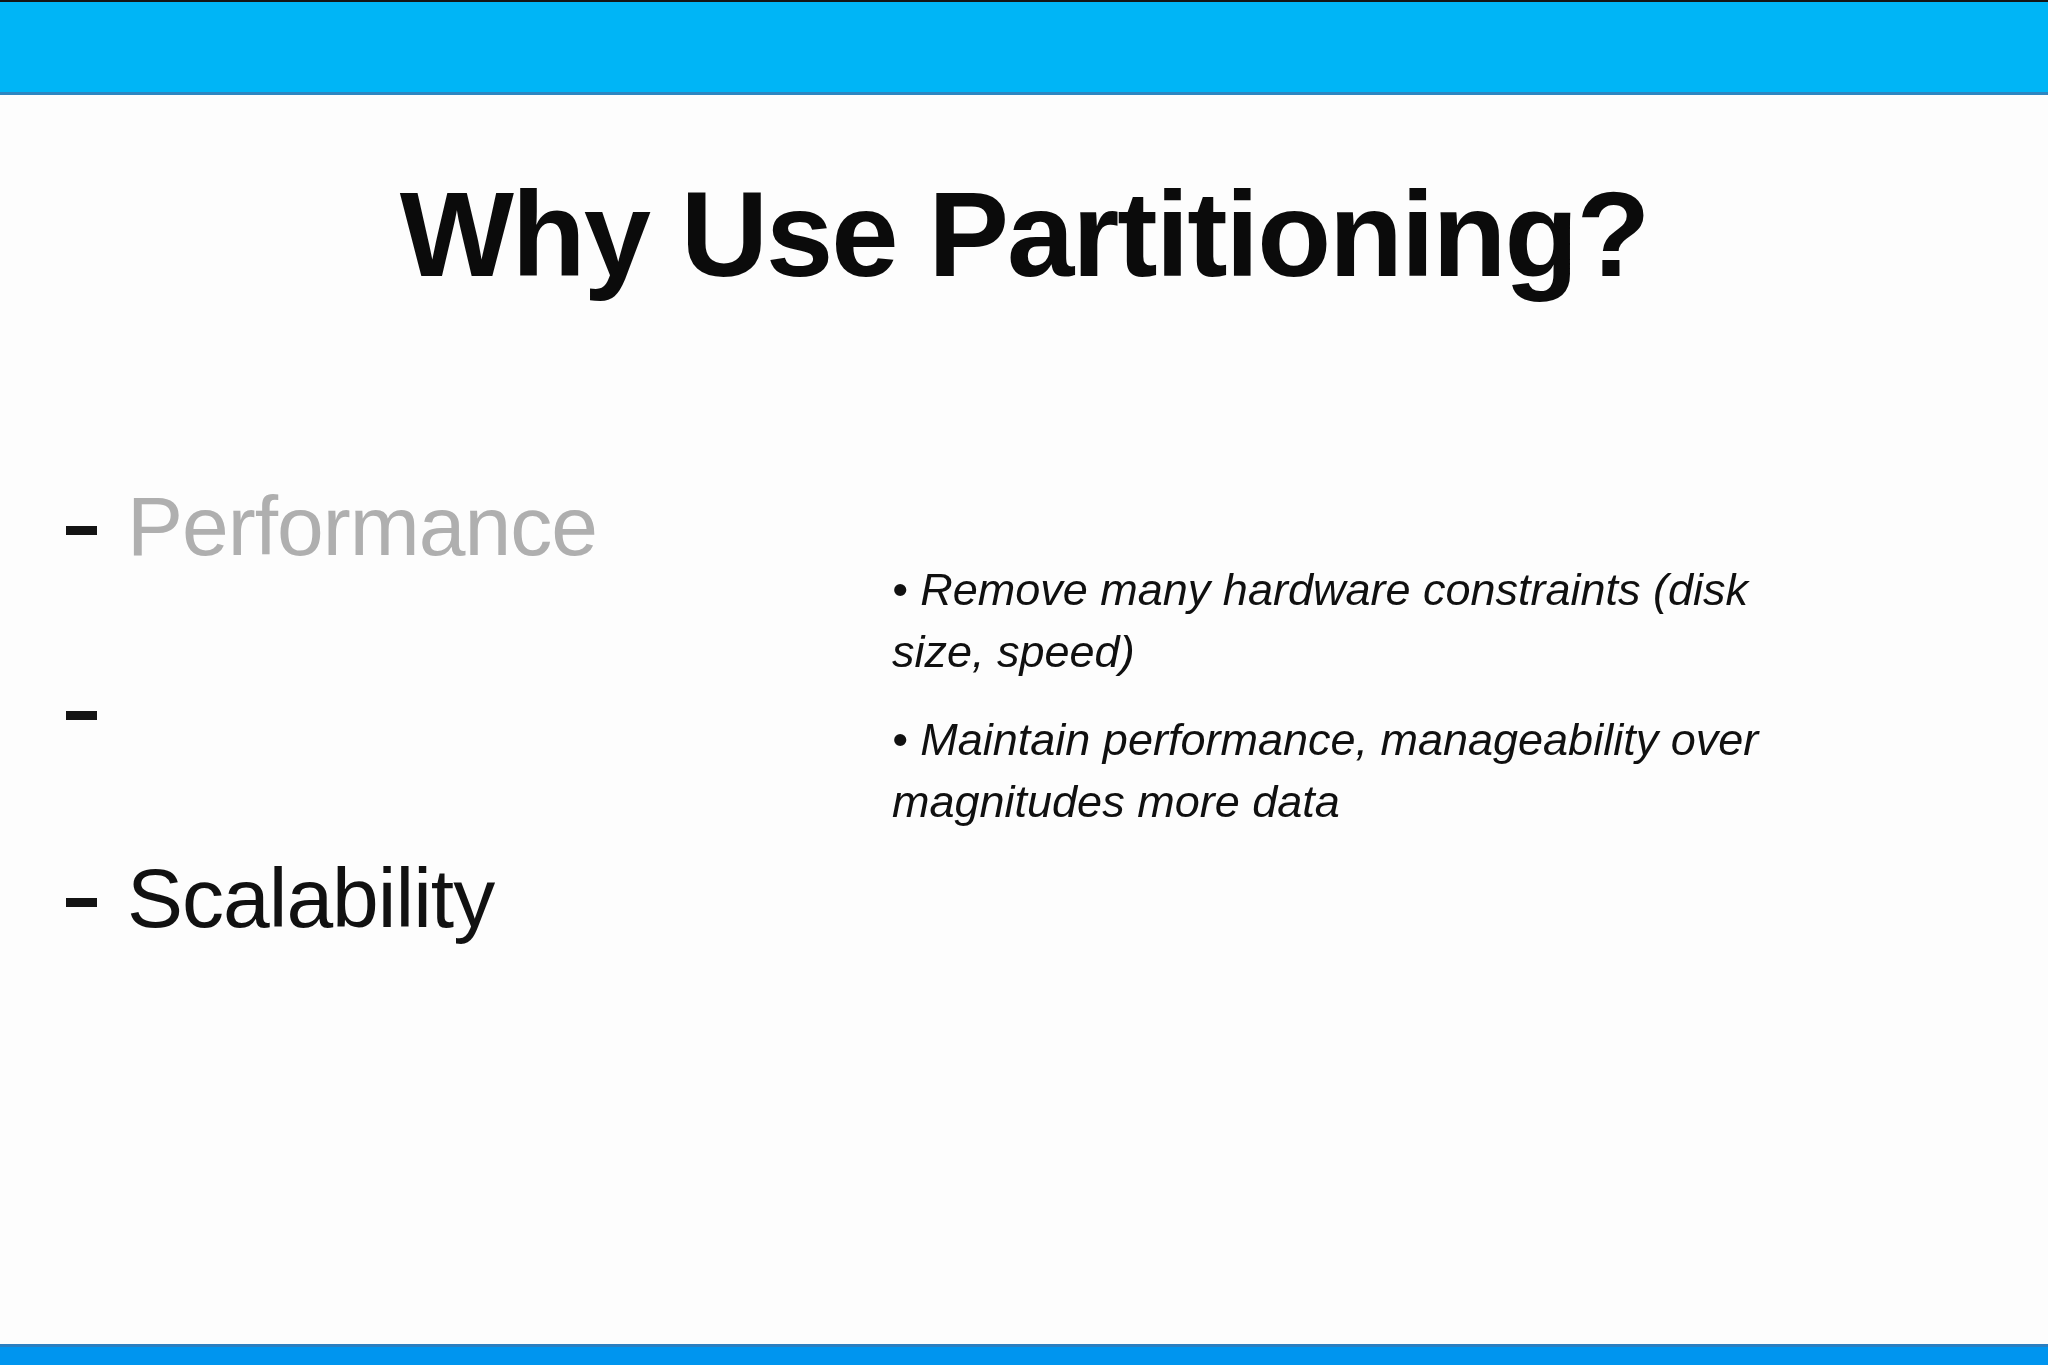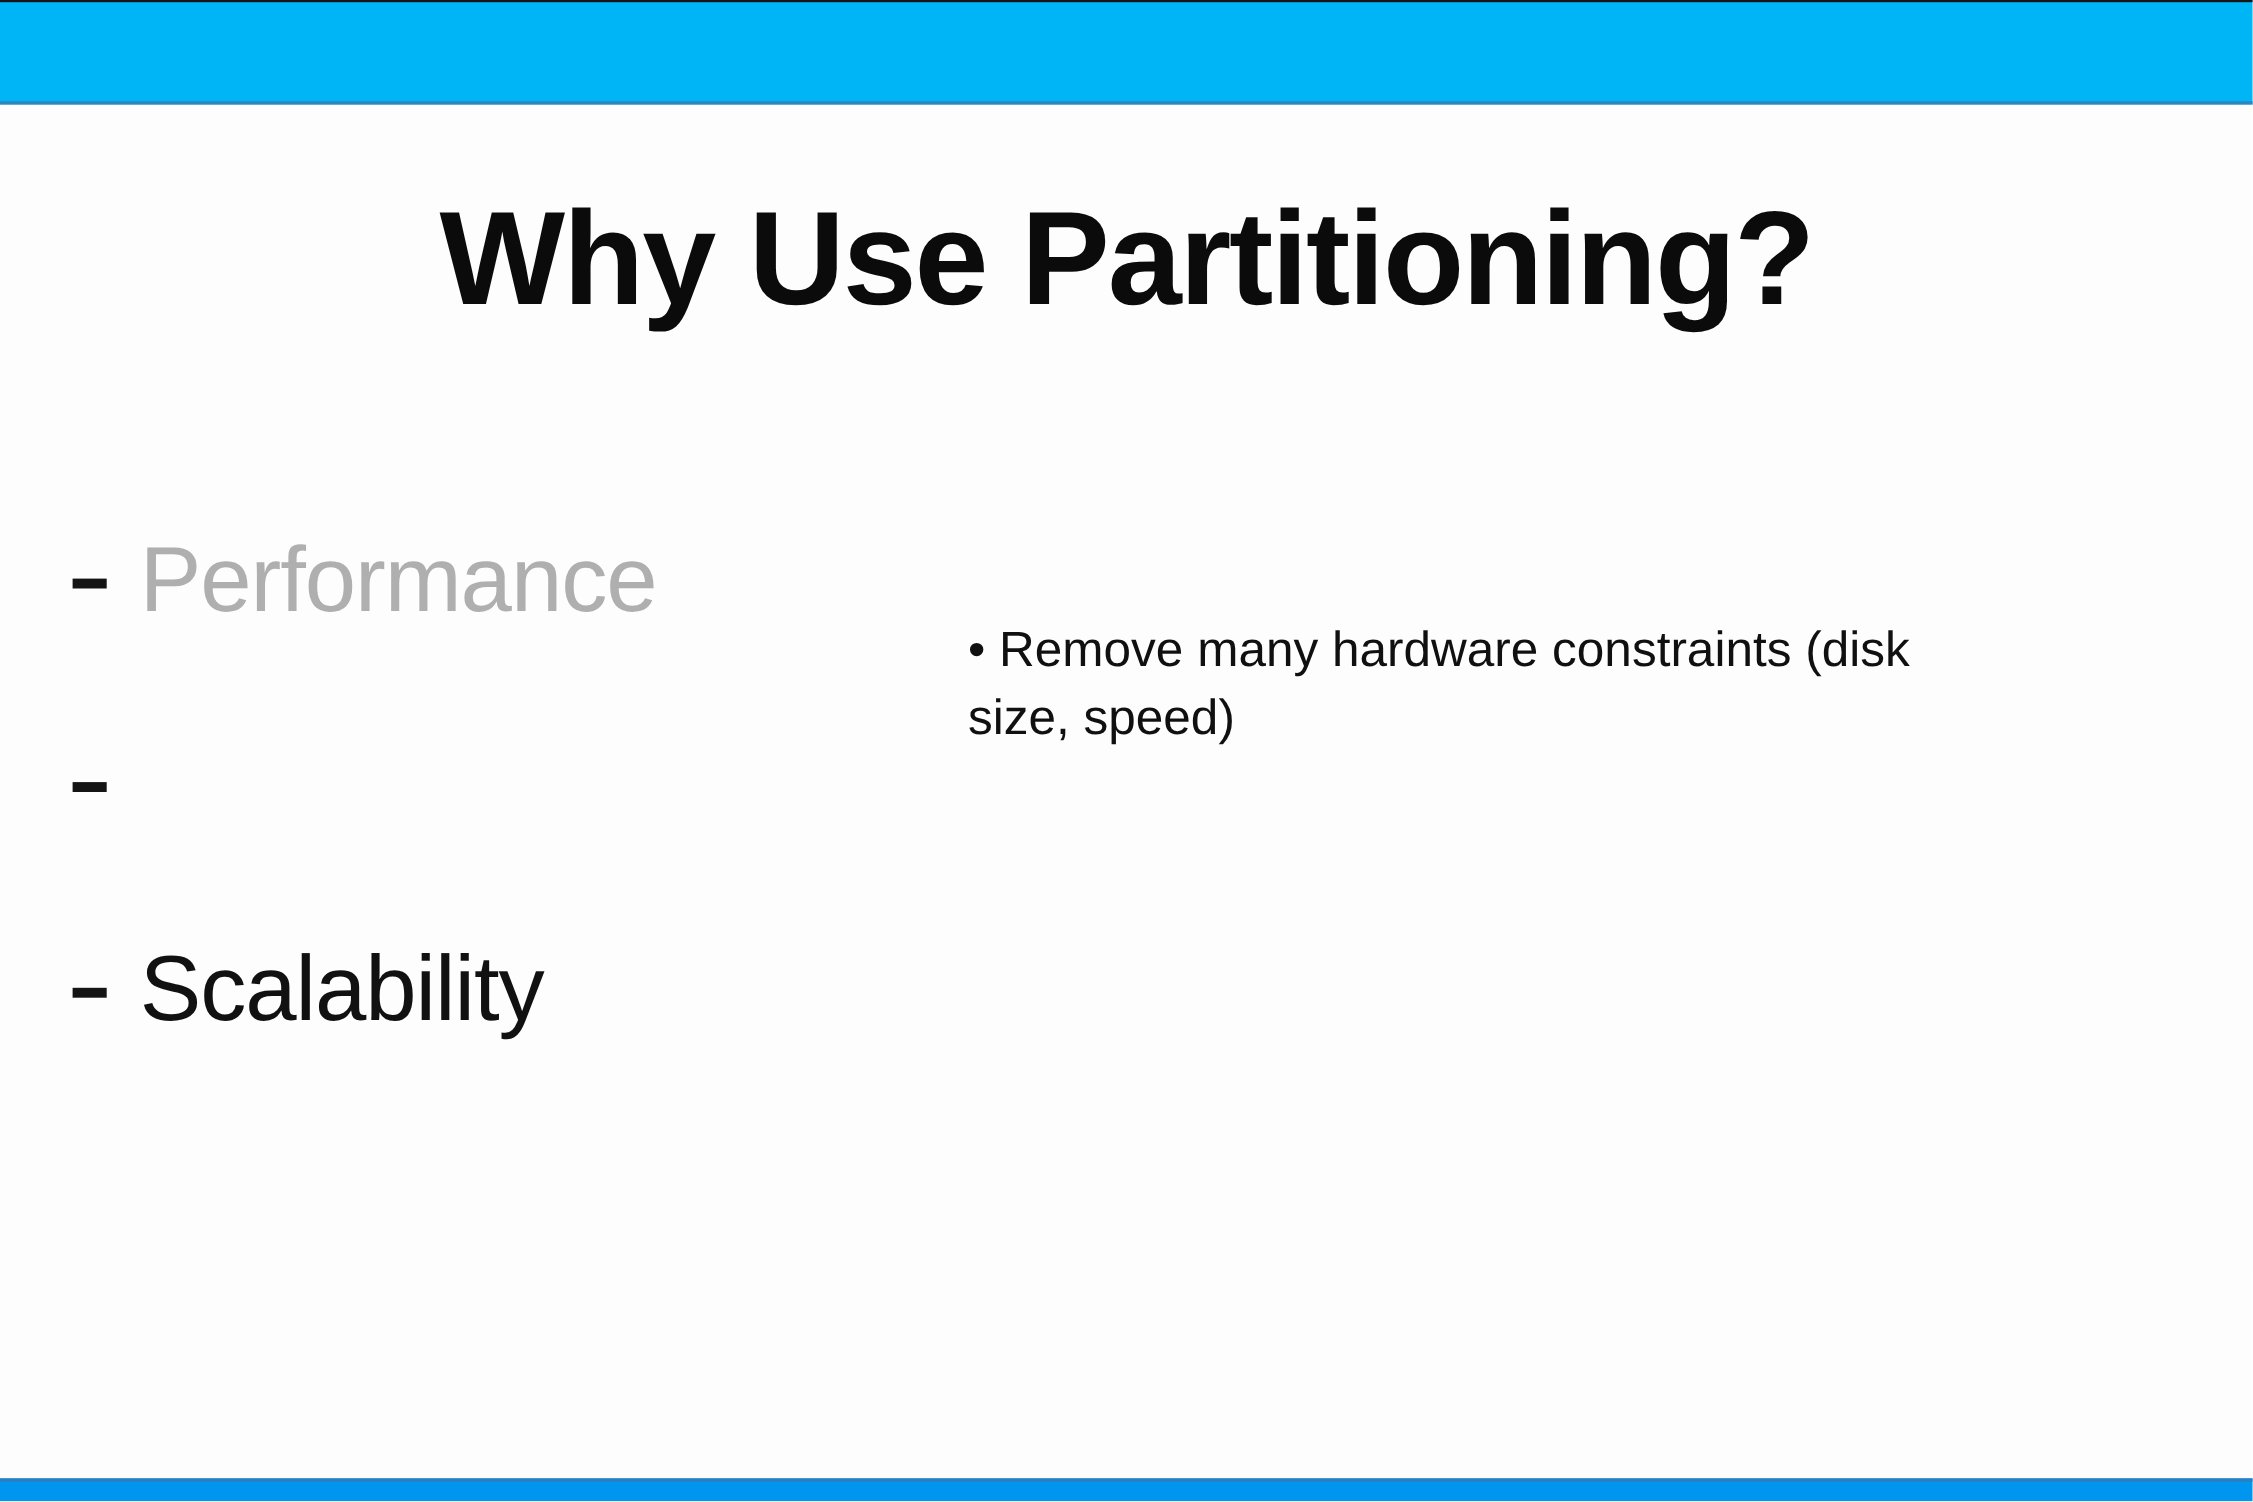--- a/index.html
+++ b/index.html
@@ -74,26 +74,27 @@
   .left-item[data-state="dimmed"] .topic-label { color: #AFAFAF; }
   .left-item[data-state="active"] .topic-label { color: #111111; }
   
   .right-bullets {
     position: absolute;
     left: 880px;
     top: 559px;
     width: 1150px;
   }
   .right-bullets p {
-    margin: 0 0 26px 0;
+    margin: 0 0 26px 12px;
     font-size: 45px;
     line-height: 62px;
     color: #101010;
     white-space: pre-line;
     letter-spacing: 0px;
+    font-style: italic;
   }
 </style>
 </head>
 <body>
 
 <div class="slide">
 
   <div class="top-bar"></div>
 
   <h1 class="title">Why Use Partitioning?</h1>
@@ -108,17 +109,19 @@
   </div>
 
   <div class="left-item pos-2" data-state="active">
     <span class="dash"></span>
     <span class="topic-label">Scalability</span>
   </div>
 
   <div class="right-bullets">
     <p>• Remove many hardware constraints (disk
 size, speed)</p>
+    <p>• Maintain performance, manageability over
+magnitudes more data</p>
   </div>
 
   <div class="bottom-bar"></div>
 
 </div>
 
 </body></html>

